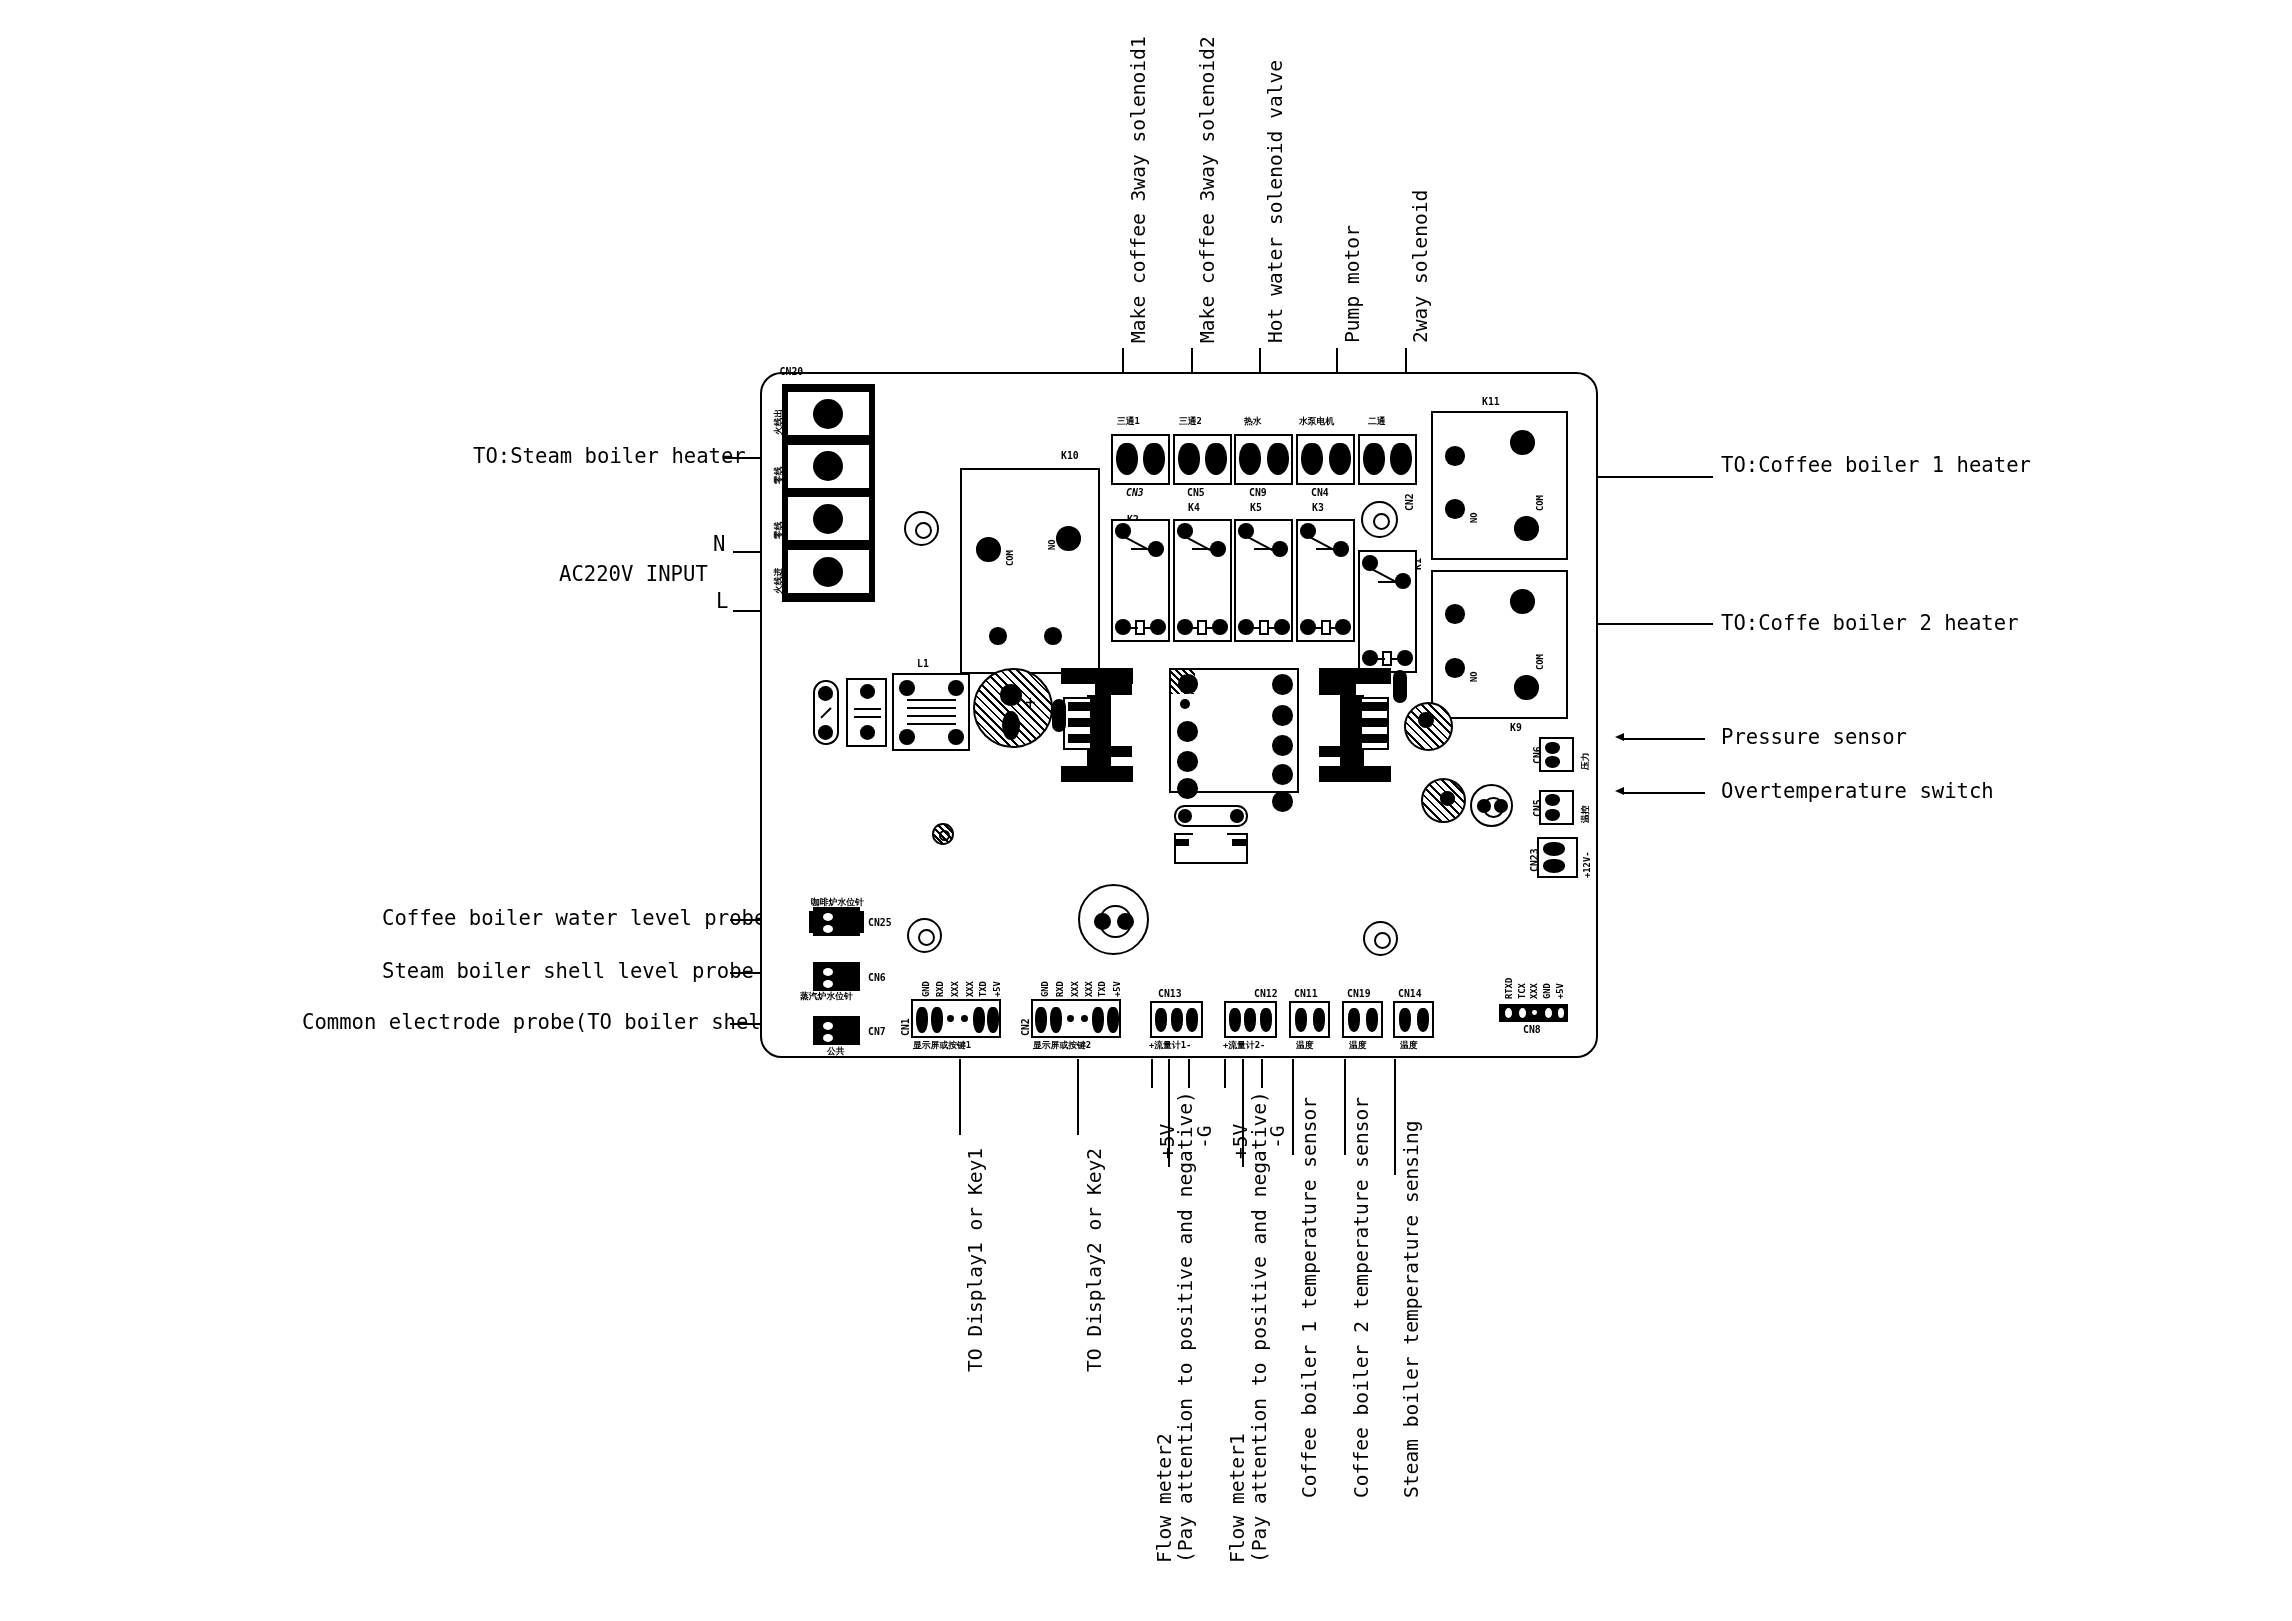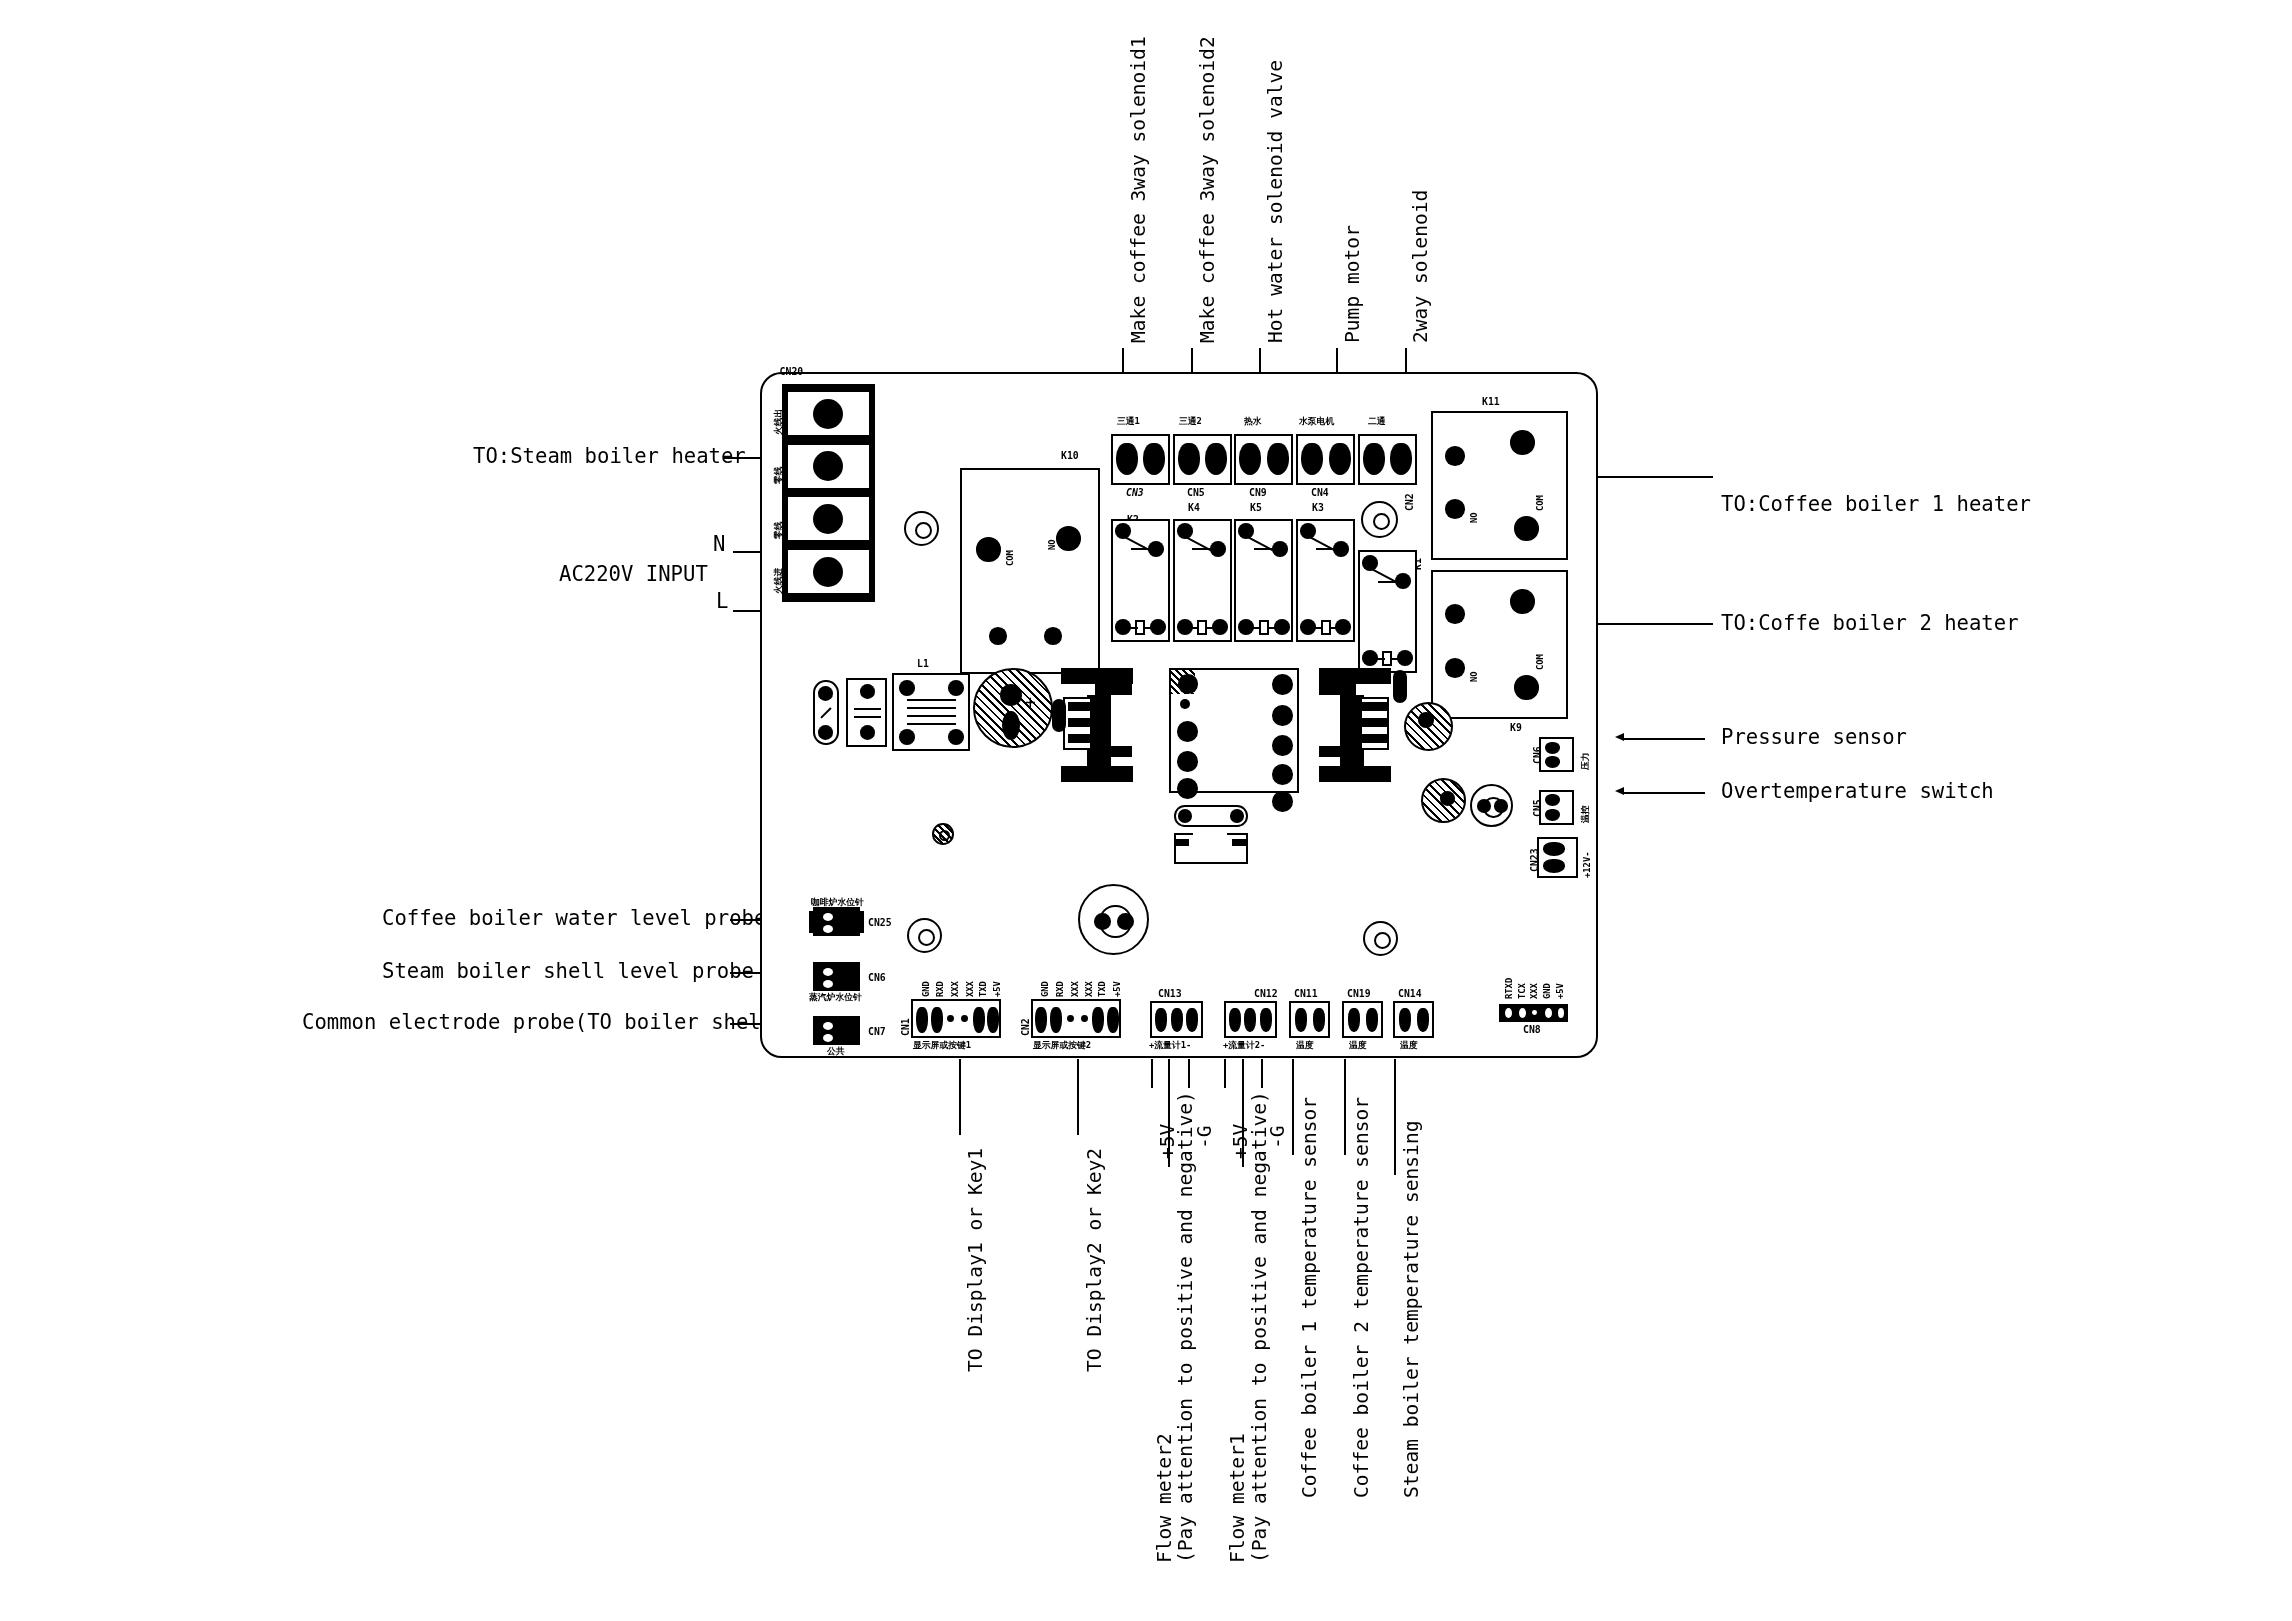--- a/index.html
+++ b/index.html
@@ -163,21 +163,21 @@
   <div class="arrowR" style="left:784px; top:914px;"></div>
 
   <div class="lbl big" style="left:382px; top:961px;">Steam boiler shell level probe</div>
   <div class="hline" style="left:730px; top:972px; width:62px;"></div>
   <div class="arrowR" style="left:784px; top:967px;"></div>
 
   <div class="lbl big" style="left:302px; top:1012px;">Common electrode probe(TO boiler shell)</div>
   <div class="hline" style="left:730px; top:1023px; width:62px;"></div>
   <div class="arrowR" style="left:784px; top:1018px;"></div>
 
-  <div class="lbl big" style="left:1721px; top:494px;">TO:Coffee boiler 1 heater</div>
+  <div class="lbl big" style="left:1721px; top:455px;">TO:Coffee boiler 1 heater</div>
   <div class="hline" style="left:1566px; top:476px; width:147px;"></div>
   <div class="arrowL" style="left:1558px; top:471px;"></div>
 
   <div class="lbl big" style="left:1721px; top:613px;">TO:Coffe boiler 2 heater</div>
   <div class="hline" style="left:1566px; top:623px; width:147px;"></div>
   <div class="arrowL" style="left:1558px; top:618px;"></div>
 
   <div class="lbl big" style="left:1721px; top:727px;">Pressure sensor</div>
   <div class="hline" style="left:1622px; top:738px; width:83px;"></div>
   <div class="arrowL" style="left:1615px; top:733px;"></div>
@@ -458,21 +458,21 @@
     <div class="probe" style="left:47px; top:537px; width:55px; height:21.6px;"></div>
     <div class="probe" style="left:51px; top:533px; width:47px; height:29px;"></div>
     <div class="blk" style="left:61px; top:539px; width:9.8px; height:7.8px; background:#fff; border-radius:50%;"></div>
     <div class="blk" style="left:61px; top:551px; width:9.8px; height:7.8px; background:#fff; border-radius:50%;"></div>
     <div class="cn" style="left:106px; top:543px;">CN25</div>
 
     <div class="probe" style="left:51px; top:588px; width:47px; height:29px;"></div>
     <div class="blk" style="left:61px; top:594px; width:9.8px; height:7.8px; background:#fff; border-radius:50%;"></div>
     <div class="blk" style="left:61px; top:606px; width:9.8px; height:7.8px; background:#fff; border-radius:50%;"></div>
     <div class="cn" style="left:106px; top:598px;">CN6</div>
-    <div class="tiny" style="left:47px; top:619px;">蒸汽炉水位针</div>
+    <div class="tiny" style="left:38px; top:619px;font-family:Liberation Mono, monospace;">蒸汽炉水位针</div>
 
     <div class="probe" style="left:51px; top:642px; width:47px; height:29px;"></div>
     <div class="blk" style="left:61px; top:648px; width:9.8px; height:7.8px; background:#fff; border-radius:50%;"></div>
     <div class="blk" style="left:61px; top:660px; width:9.8px; height:7.8px; background:#fff; border-radius:50%;"></div>
     <div class="cn" style="left:106px; top:652px;">CN7</div>
     <div class="tiny" style="left:65px; top:673px;">公共</div>
 
     <div class="hole" style="left:145px; top:544px; width:35px; height:35px;"></div>
     <div class="hole" style="left:601px; top:547px; width:35px; height:35px;"></div>
 

